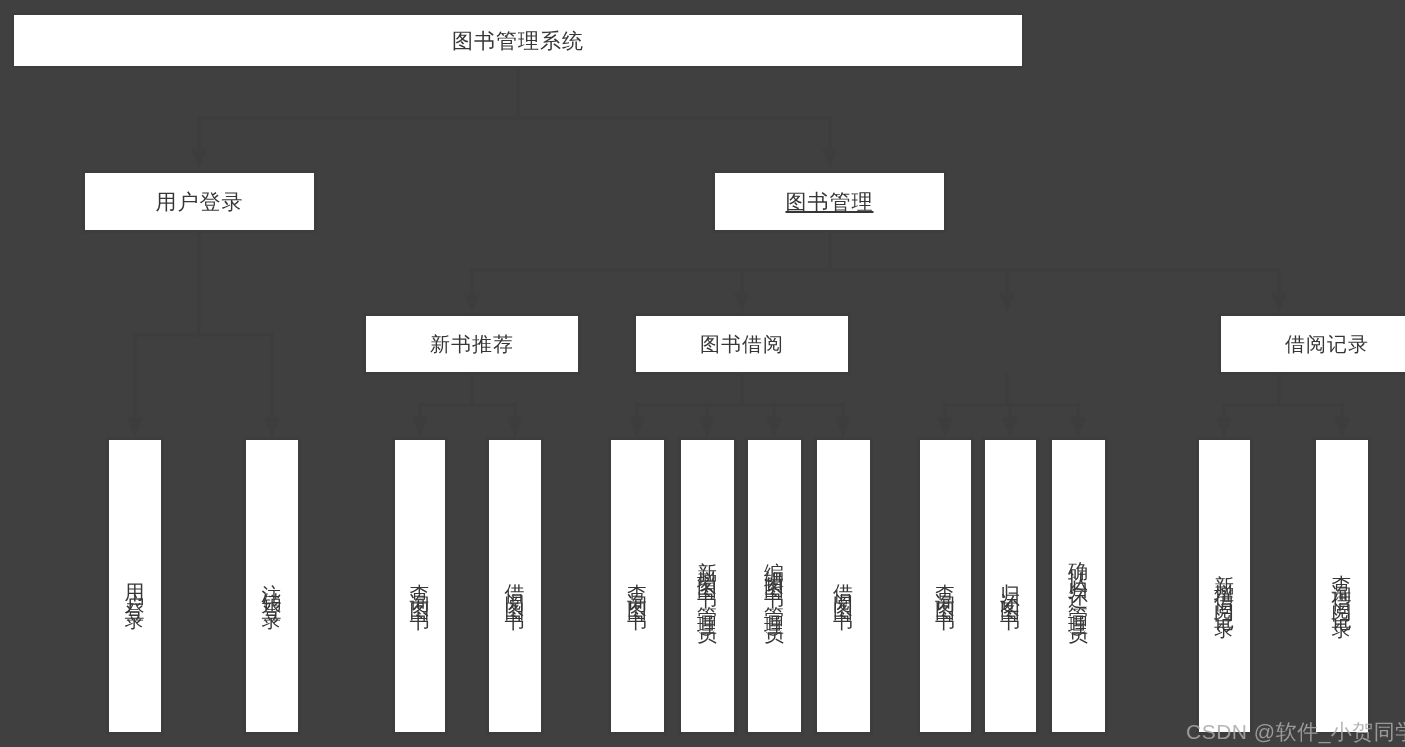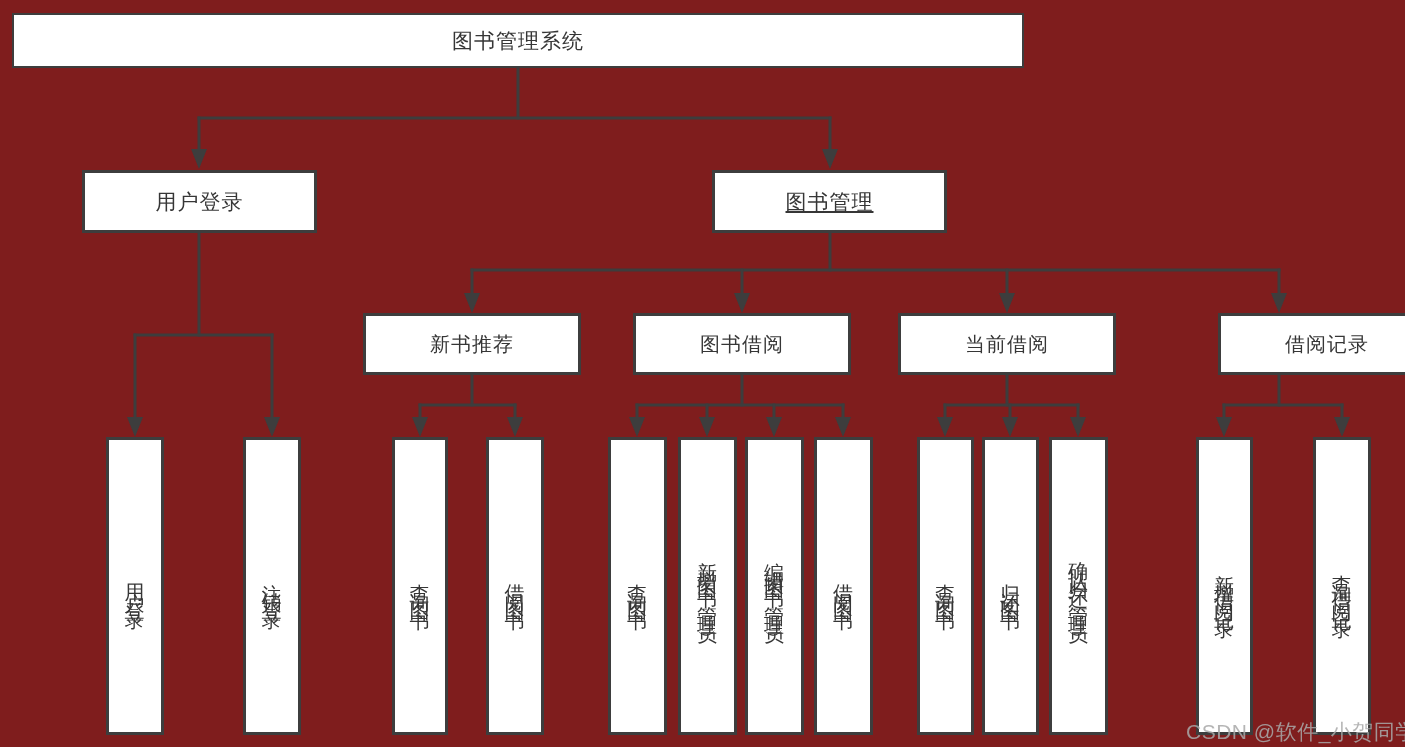--- a/index.html
+++ b/index.html
@@ -5,21 +5,21 @@
   html, body {
     margin: 0;
     padding: 0;
     background: #ffffff;
     font-family: "Liberation Sans", "DejaVu Sans", sans-serif;
   }
   #stage {
     position: relative;
     width: 1405px;
     height: 747px;
-    background: #7f1d1d;
+    background: #404040;
     overflow: hidden;
   }
   #connectors {
     position: absolute;
     left: 0;
     top: 0;
     z-index: 1;
     pointer-events: none;
   }
   .ln {
@@ -121,21 +121,20 @@
     <path class="ln" d="M1342,405 V420" marker-end="url(#arw)"></path>
   </svg>
 
   <div class="box root">图书管理系统</div>
 
   <div class="box lvl1" style="left:82px;">用户登录</div>
   <div class="box lvl1" style="left:712px;text-decoration:underline;">图书管理</div>
 
   <div class="box lvl2" style="left:363px;">新书推荐</div>
   <div class="box lvl2" style="left:633px;">图书借阅</div>
-  <div class="box lvl2" style="left:898px;">当前借阅</div>
   <div class="box lvl2" style="left:1218px;">借阅记录</div>
 
   <div class="box leaf" style="left:106px;width:58px;">
     <span class="vtext">用户登录</span>
   </div>
   <div class="box leaf" style="left:243px;width:58px;">
     <span class="vtext">注销登录</span>
   </div>
 
   <div class="box leaf" style="left:392px;width:56px;">

